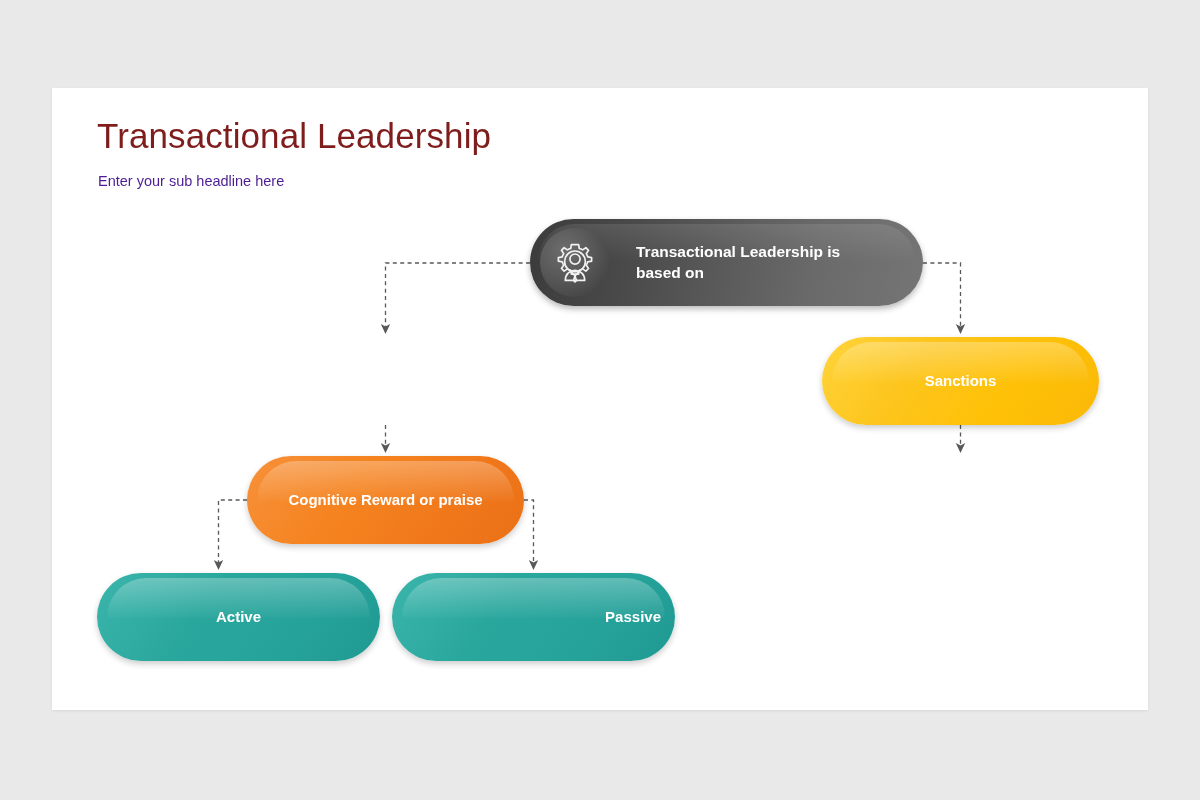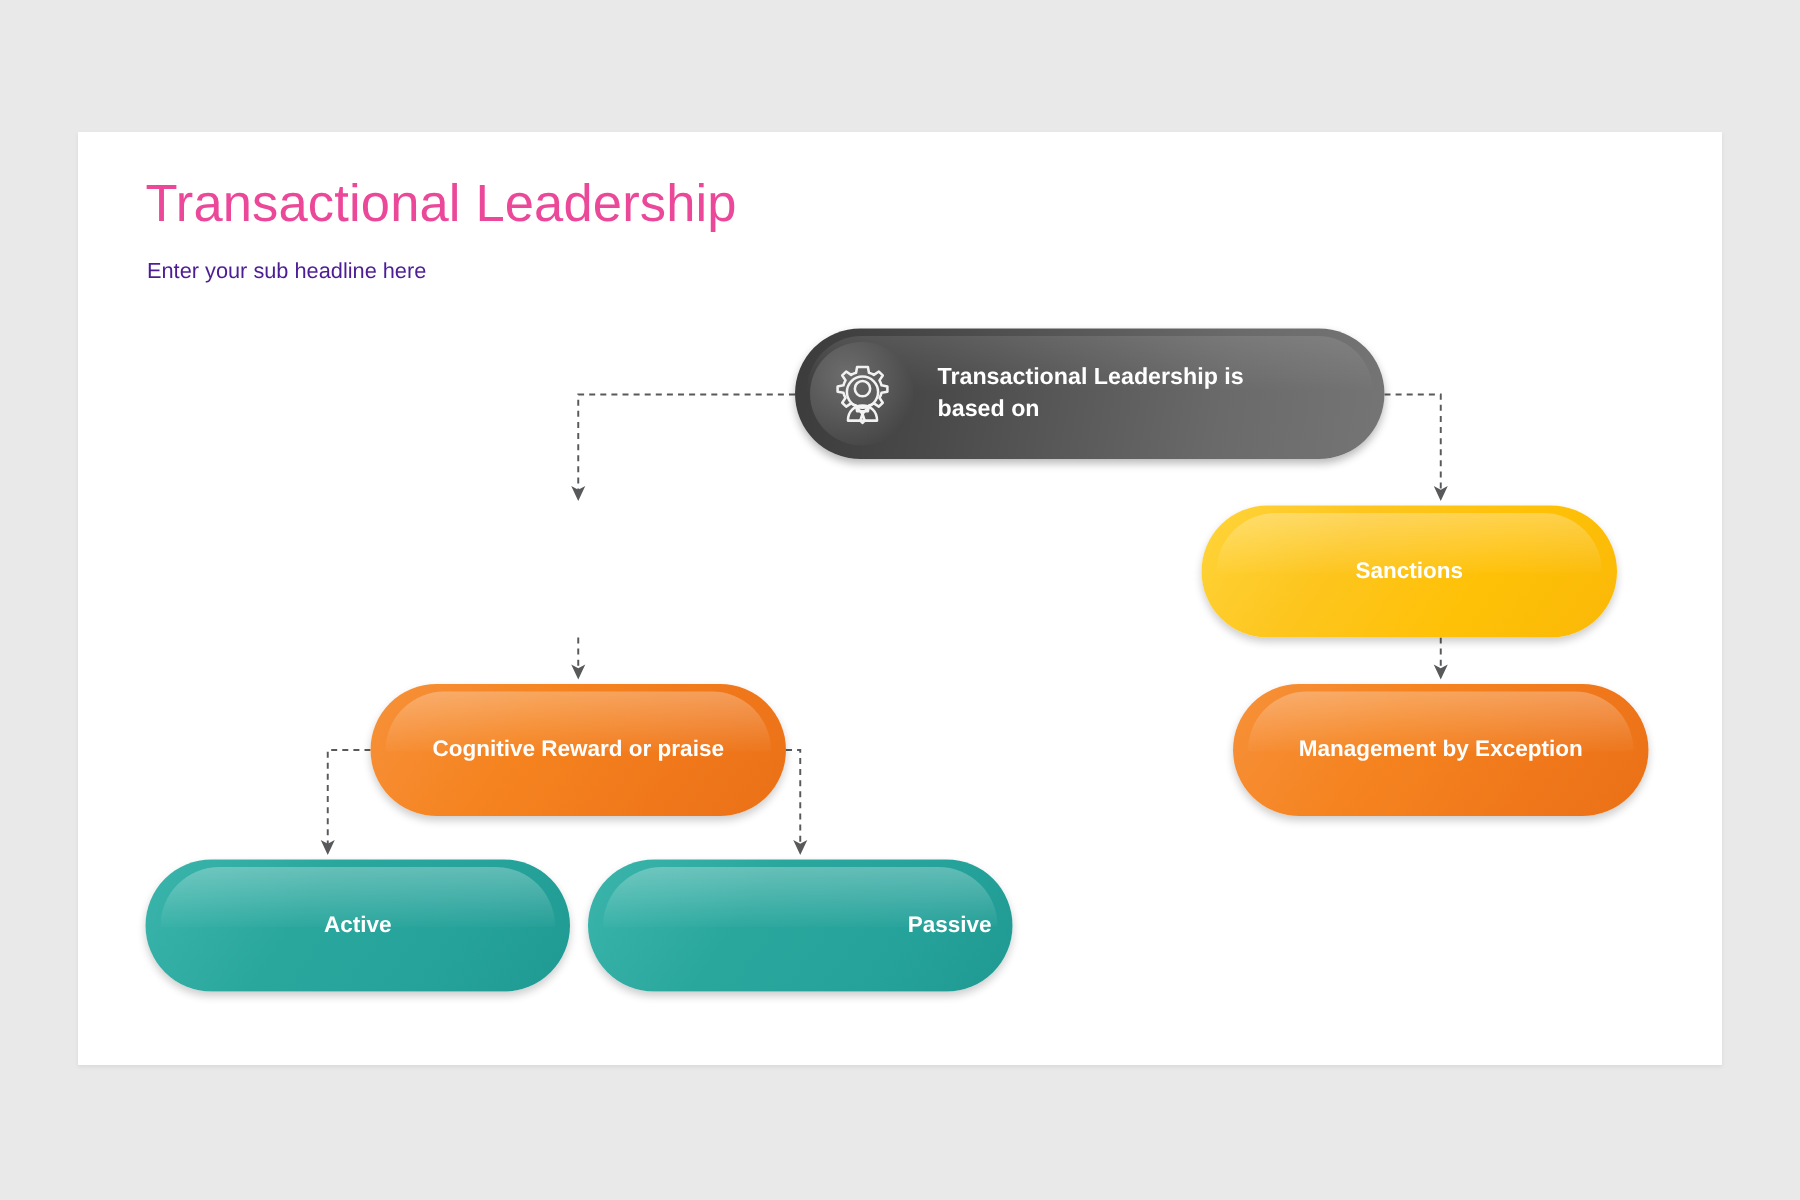--- a/index.html
+++ b/index.html
@@ -23,21 +23,21 @@
     background: #ffffff;
     box-shadow: 0 1px 3px rgba(0,0,0,0.07);
   }
 
   #page-title {
     position: absolute;
     left: 45px;
     top: 28px;
     font-size: 35px;
     font-weight: 400;
-    color: #ec4899;
+    color: #7f1d1d;
     letter-spacing: 0.1px;
     white-space: nowrap;
   }
 
   #page-subtitle {
     position: absolute;
     left: 46px;
     top: 85px;
     font-size: 14.5px;
     font-weight: 400;
@@ -100,20 +100,21 @@
   #node-root {
     left: 478px;
     top: 131px;
     width: 393px;
     height: 87px;
     border-radius: 44px;
     background: linear-gradient(100deg, #3b3b3b 0%, #4a4a4a 26%, #6a6a6a 72%, #757575 100%);
     box-shadow: 0 3px 6px rgba(0,0,0,0.28);
     justify-content: flex-start;
     align-items: center;
+    gap: 11px;
   }
   #node-root .label {
     text-align: left;
     padding-left: 0;
     font-size: 15.5px;
     max-width: 215px;
   }
   #node-root::after {
     left: 2%;
     right: 2%;
@@ -154,21 +155,21 @@
   }
 
   #node-rewards {
     left: 195px;
     top: 249px;
     width: 277px;
     height: 88px;
     border-radius: 44px;
   }
   #node-sanctions {
-    left: 749px;
+    left: 770px;
     top: 249px;
     width: 277px;
     height: 88px;
     border-radius: 44px;
   }
   #node-cognitive {
     left: 195px;
     top: 368px;
     width: 277px;
     height: 88px;
@@ -267,18 +268,15 @@
     </div>
 
     <div class="node teal" id="node-passive">
       <div class="label">Passive</div>
     </div>
 
     <div class="node yellow" id="node-sanctions">
       <div class="label">Sanctions</div>
     </div>
 
-    <div class="node orange" id="node-management">
-      <div class="label">Management by Exception</div>
-    </div>
 
   </div>
 </div>
 
 </body></html>

